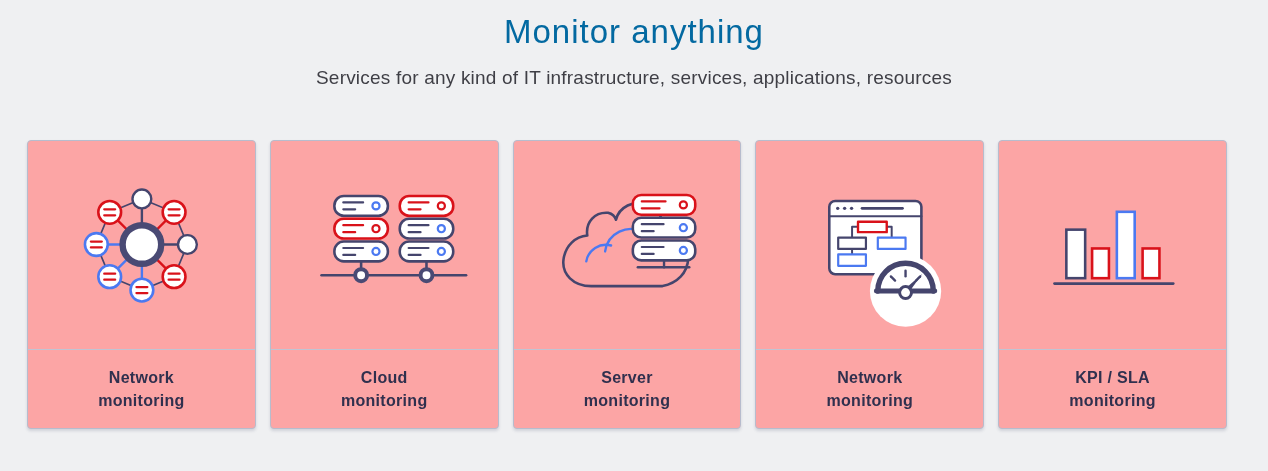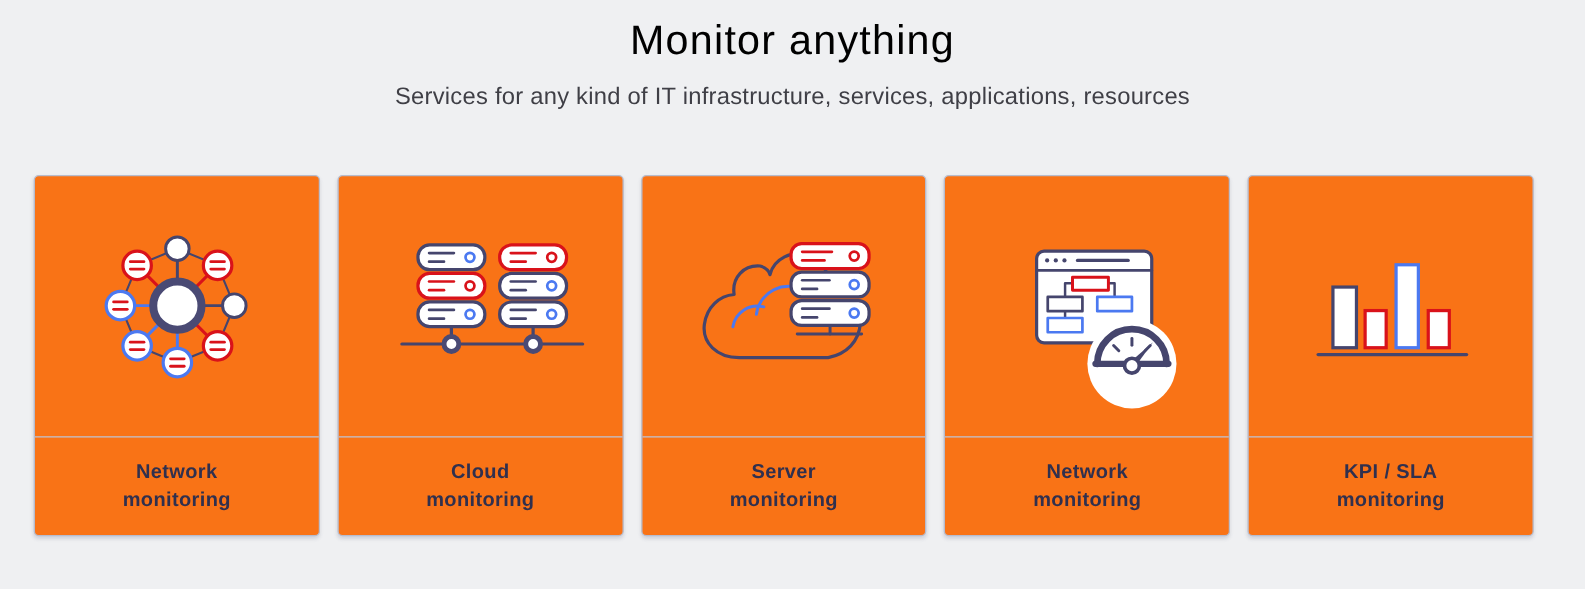--- a/index.html
+++ b/index.html
@@ -5,32 +5,32 @@
   html,body{margin:0;padding:0;}
   body{
     width:1268px;height:471px;overflow:hidden;
     background:#eff0f2;
     font-family:"Liberation Sans","DejaVu Sans",sans-serif;
     -webkit-font-smoothing:antialiased;
   }
   .header{text-align:center;padding-top:12px;}
   .header h1{
     margin:0;font-size:33px;font-weight:normal;letter-spacing:1px;
-    color:#000000;line-height:40px;
+    color:#0369a1;line-height:40px;
   }
   .header .subtitle{
     margin-top:13px;font-size:19px;letter-spacing:.2px;
     color:#3f3f46;line-height:26px;
   }
   .cards{
     display:flex;gap:14px;
     padding:0 41px 0 27px;margin-top:49px;
   }
   .card{
-    flex:1;height:287px;background:#f97316;
+    flex:1;height:287px;background:#fca5a5;
     border:1px solid #b7bccd;border-radius:4px;
     box-shadow:0 2px 3px rgba(70,75,110,.18);
     display:flex;flex-direction:column;cursor:pointer;
     text-decoration:none;
   }
   .icon-area{
     height:208px;border-bottom:1px solid #bfc4d3;
     display:flex;align-items:center;justify-content:center;
   }
   .icon-area svg{display:block;width:100%;height:100%;}

